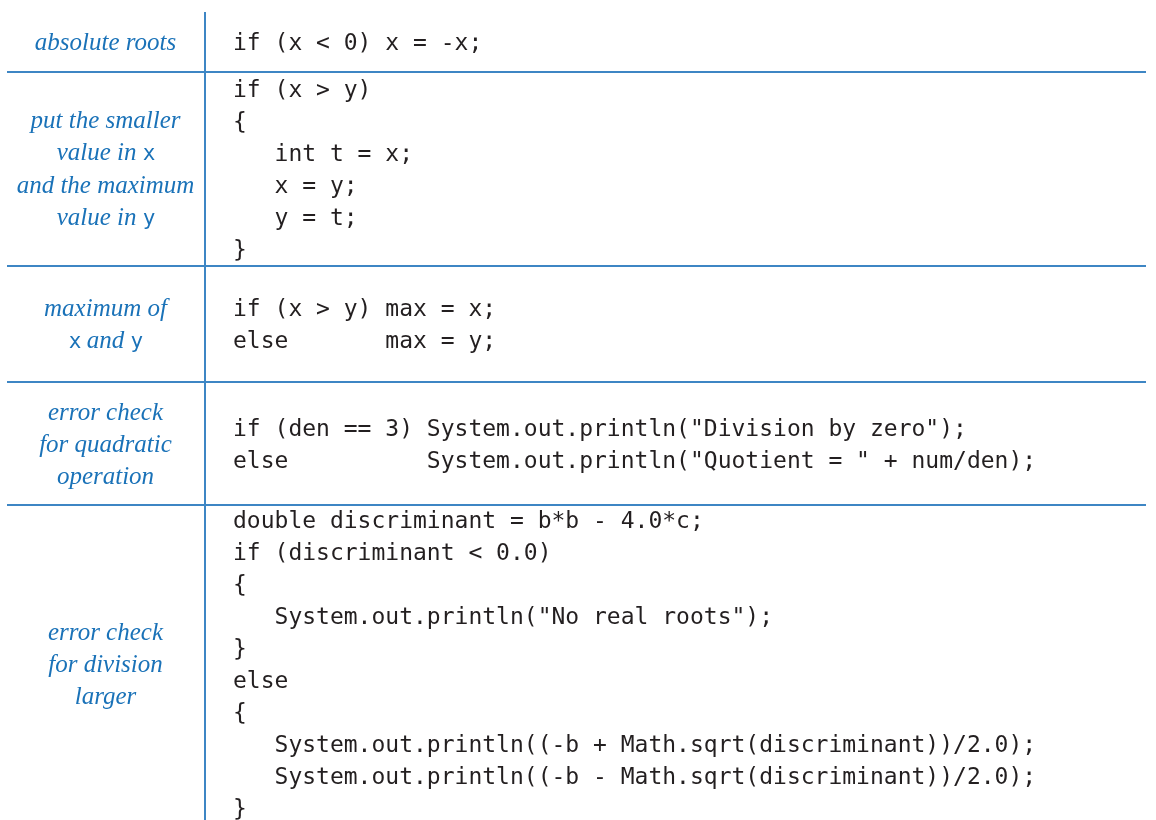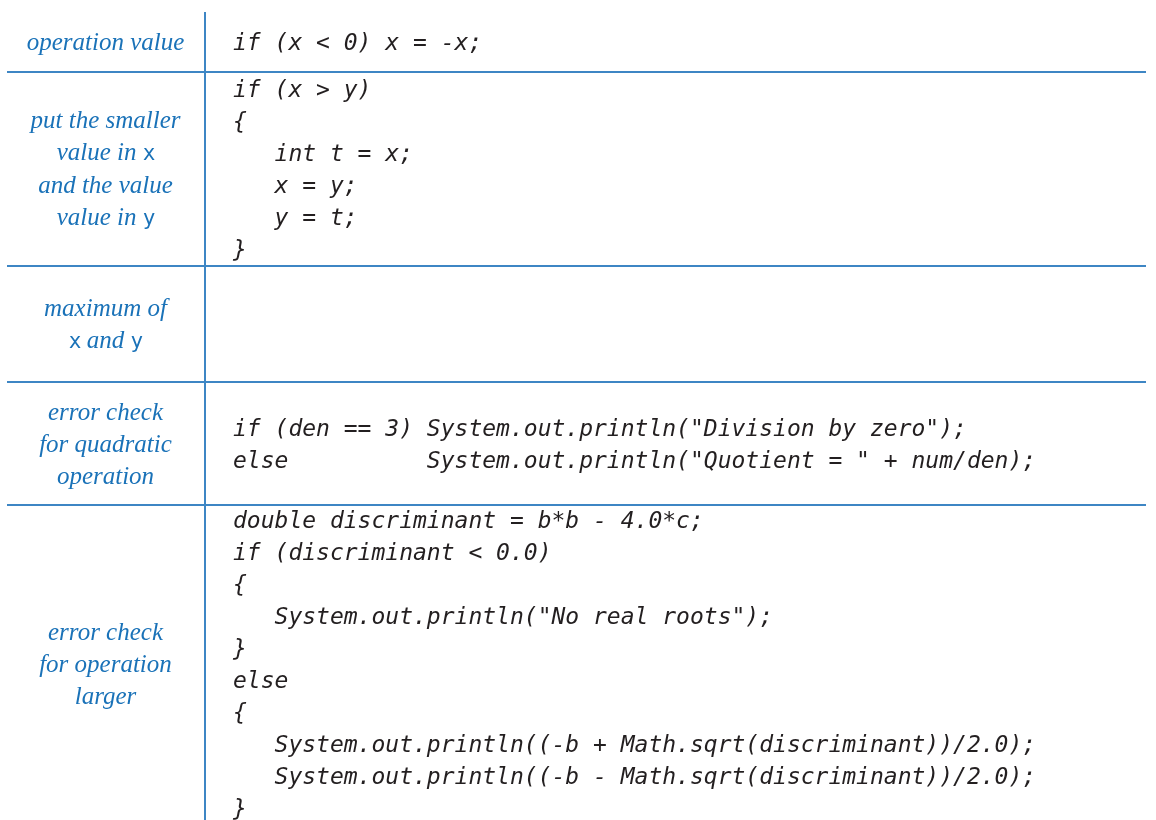--- a/index.html
+++ b/index.html
@@ -68,73 +68,76 @@
     padding-left: 27px;
     overflow: hidden;
   }
   .code-cell pre {
     margin: 0;
     font-family: "DejaVu Sans Mono", monospace;
     font-size: 23px;
     line-height: 32px;
     color: var(--ink);
     white-space: pre;
-    font-style: italic;
   }
 </style>
 </head>
 <body>
 
 <div class="page">
   <div class="tbl">
       <div class="row r0">
         <div class="label-cell">
-          <div class="label-line"><span>operation value</span></div>
+          <div class="label-line"><span>absolute roots</span></div>
         </div>
         <div class="code-cell">
           <pre>if (x &lt; 0) x = -x;</pre>
         </div>
       </div>
       <div class="row r1">
         <div class="label-cell">
           <div class="label-line"><span>put the smaller</span></div>
           <div class="label-line"><span>value in </span><span class="var">x</span></div>
-          <div class="label-line"><span>and the value</span></div>
+          <div class="label-line"><span>and the maximum</span></div>
           <div class="label-line"><span>value in </span><span class="var">y</span></div>
         </div>
         <div class="code-cell">
           <pre>if (x &gt; y)
 {
    int t = x;
    x = y;
    y = t;
 }</pre>
         </div>
       </div>
       <div class="row r2">
         <div class="label-cell">
           <div class="label-line"><span>maximum of</span></div>
           <div class="label-line"><span class="var">x</span><span> and </span><span class="var">y</span></div>
         </div>
+        <div class="code-cell">
+          <pre>if (x &gt; y) max = x;
+else       max = y;</pre>
+        </div>
       </div>
       <div class="row r3">
         <div class="label-cell">
           <div class="label-line"><span>error check</span></div>
           <div class="label-line"><span>for quadratic</span></div>
           <div class="label-line"><span>operation</span></div>
         </div>
         <div class="code-cell">
           <pre>if (den == 3) System.out.println("Division by zero");
 else          System.out.println("Quotient = " + num/den);</pre>
         </div>
       </div>
       <div class="row r4">
         <div class="label-cell">
           <div class="label-line"><span>error check</span></div>
-          <div class="label-line"><span>for operation</span></div>
+          <div class="label-line"><span>for division</span></div>
           <div class="label-line"><span>larger</span></div>
         </div>
         <div class="code-cell">
           <pre>double discriminant = b*b - 4.0*c;
 if (discriminant &lt; 0.0)
 {
    System.out.println("No real roots");
 }
 else
 {

